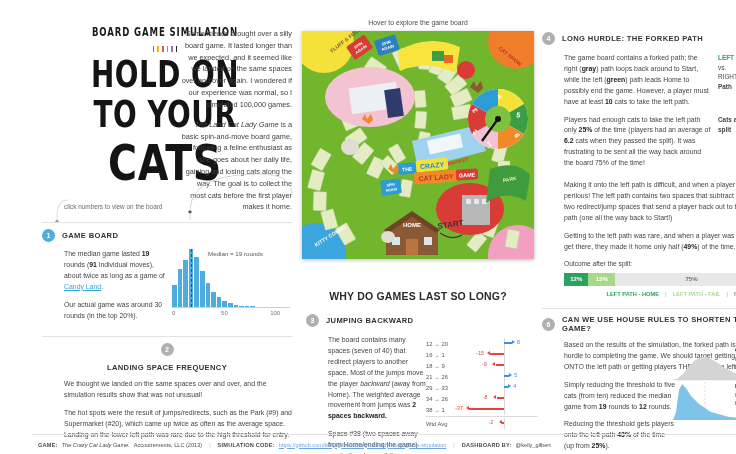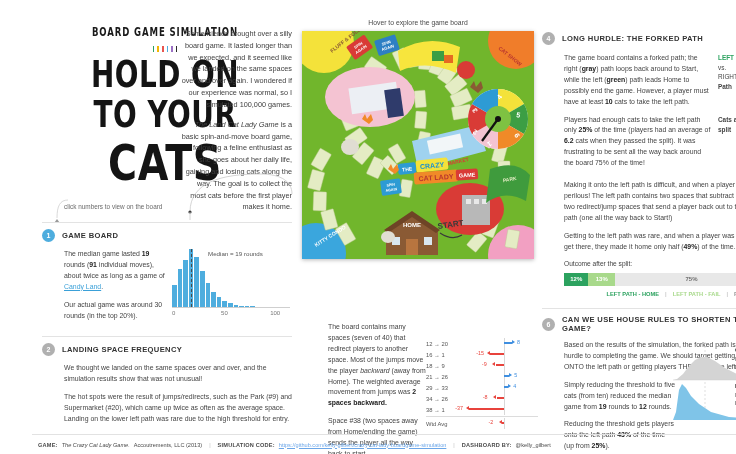--- a/index.html
+++ b/index.html
@@ -204,21 +204,21 @@
               <span style="left: 0px;">0</span>
               <span style="left: 49.0909px;">50</span>
               <span style="left: 98.1818px;">100</span>
             </div>
         </div>
       </div>
     </div>
 
     <div class="sec" style="position:absolute;left:10px;top:336px;width:250px;">
       <hr class="rule">
-      <div class="sec-head" style="margin-top:6px;">
+      <div class="sec-head" style="margin-top:6px;flex-direction:column;">
         <div class="badge" id="b2" style="background: rgb(176, 176, 176);">2</div>
         <div class="sec-title">LANDING SPACE FREQUENCY</div>
       </div>
       <div class="sec-body" style="margin-top:7px;padding-left:22px;width:228px;">
         <p>We thought we landed on the same spaces over and over, and the simulation results show that was not unusual!</p>
         <p>The hot spots were the result of jumps/redirects, such as the Park (#9) and Supermarket (#20), which came up twice as often as the average space. Landing on the lower left path was rare due to the high threshold for entry.</p>
       </div>
     </div>
   </div>
 
@@ -441,22 +441,27 @@
         <g fill="#e0ddd2">
             <ellipse cx="48" cy="116" rx="9" ry="8"></ellipse>
             <ellipse cx="86" cy="206" rx="7" ry="6"></ellipse>
           </g>
         <g fill="#8a5a34">
             <path d="M168 56 l4 -6 l2 6 l5 -6 l2 7 l-5 5 z"></path>
           </g>
       </svg>
     </div>
 
+    <div class="mid-title">WHY DO GAMES LAST SO LONG?</div>
 
     <div class="sec" style="position:absolute;left:8px;top:314px;width:232px;">
+      <div class="sec-head">
+        <div class="badge" id="b3" style="background: rgb(176, 176, 176);">3</div>
+        <div class="sec-title">JUMPING BACKWARD</div>
+      </div>
       <div class="sec-body" style="margin-top:8px;padding-left:22px;width:100px;">
         <p><span>The board contains many spaces (seven of 40) that redirect players to another space. Most of the jumps move the player </span><em>backward</em><span> (away from Home). The weighted average movement from jumps was </span><b>2 spaces backward.</b></p>
         <p>Space #38 (two spaces away from Home/ending the game) sends the player all the way back to start.</p>
       </div>
     </div>
 
     <div class="jump" id="jump-chart">
         <div class="jrow">
           <div class="jlab">12 → 20</div>
           <div class="jplot">

